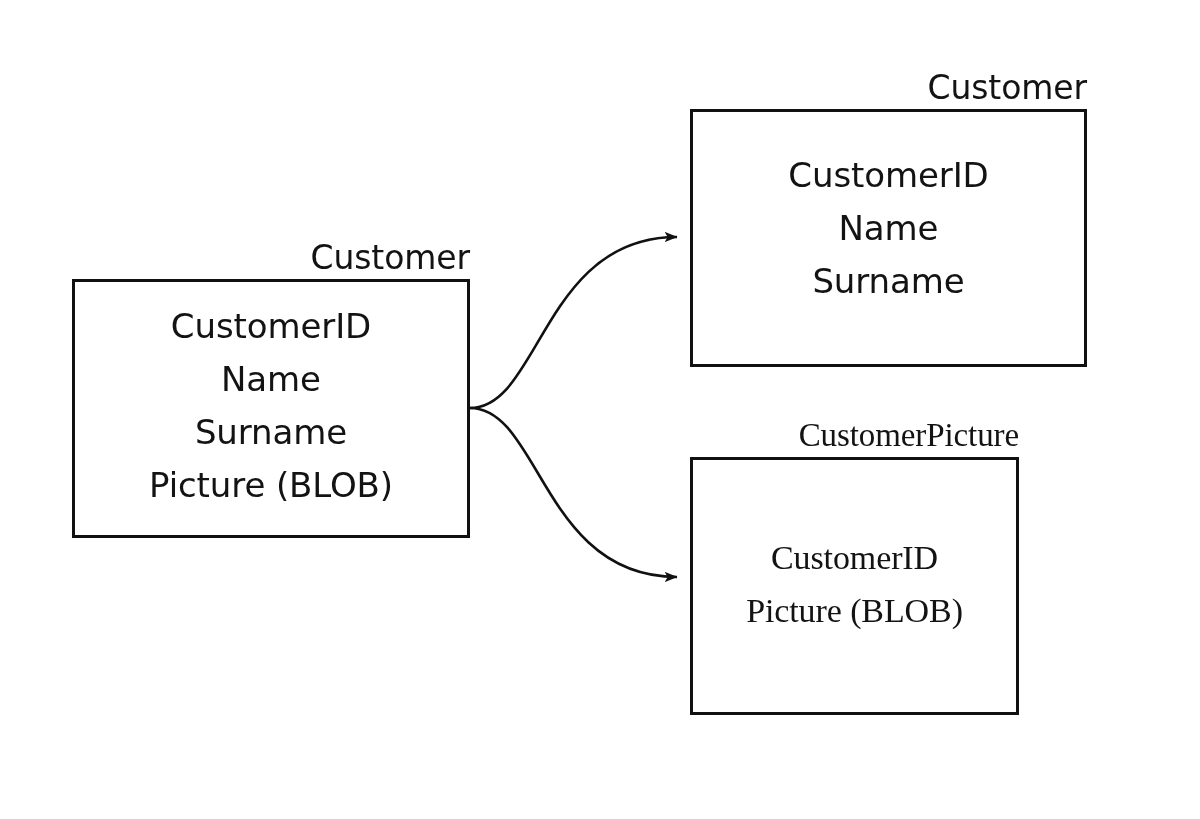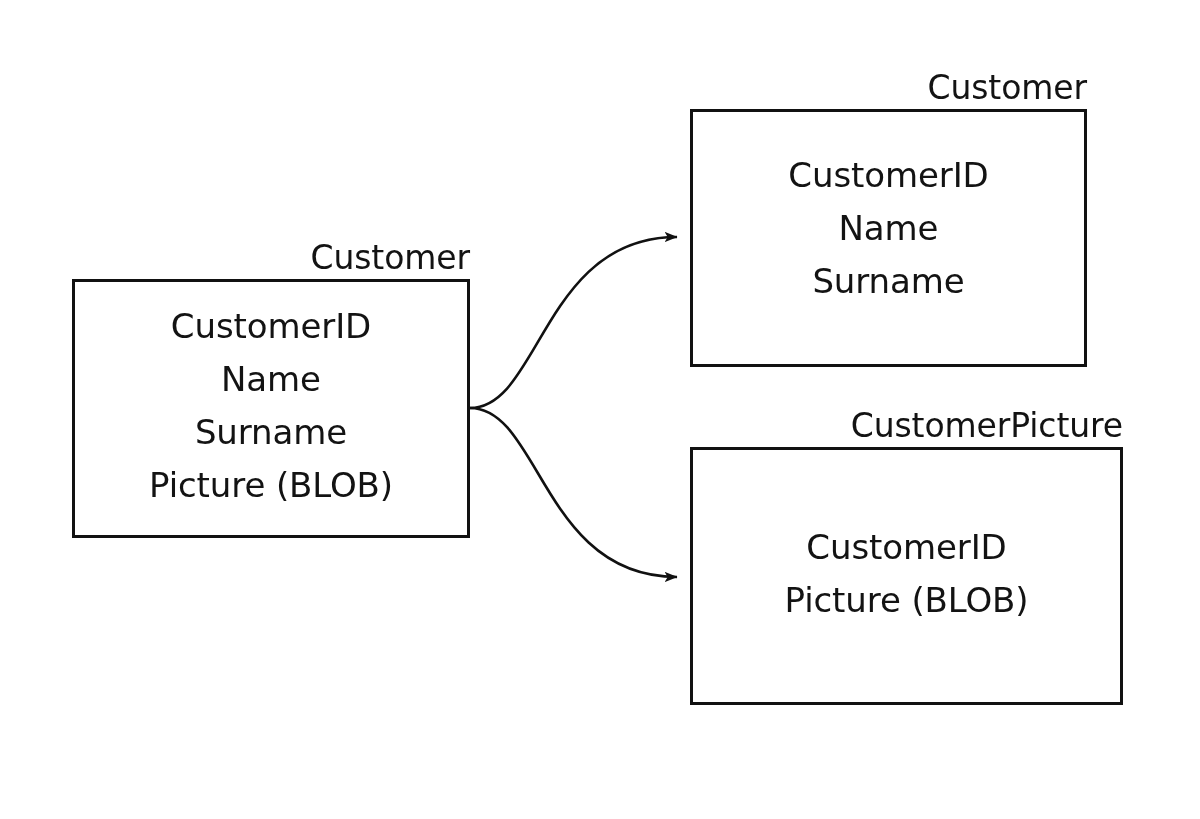--- a/index.html
+++ b/index.html
@@ -74,21 +74,21 @@
     white-space: nowrap;
     color: #131313;
     letter-spacing: -0.1px;
   }
 
   
   #entity-source   { left: 72px;  top: 279px; width: 398px; height: 259px; }
   #entity-source .field-list   { transform: translateY(-3px); }
   #entity-target-customer        { left: 690px; top: 109px; width: 397px; height: 258px; }
   #entity-target-customer .field-list { transform: translateY(-10px); }
-  #entity-target-customerpicture { left: 690px; top: 447px; width: 433px; height: 258px; }
+  #entity-target-customerpicture { left: 690px; top: 457px; width: 329px; height: 258px; font-family: Liberation Serif, serif; }
   #entity-target-customerpicture .field-list { transform: translateY(-2px); }
 </style>
 </head>
 <body>
 
 <div id="canvas">
 
   <svg id="edge-layer" viewBox="0 0 1200 819" width="1200" height="819" xmlns="http://www.w3.org/2000/svg">
     <defs>
       <marker id="arrowhead" markerWidth="13" markerHeight="11" refX="12.4" refY="5.5" orient="auto" markerUnits="userSpaceOnUse">

